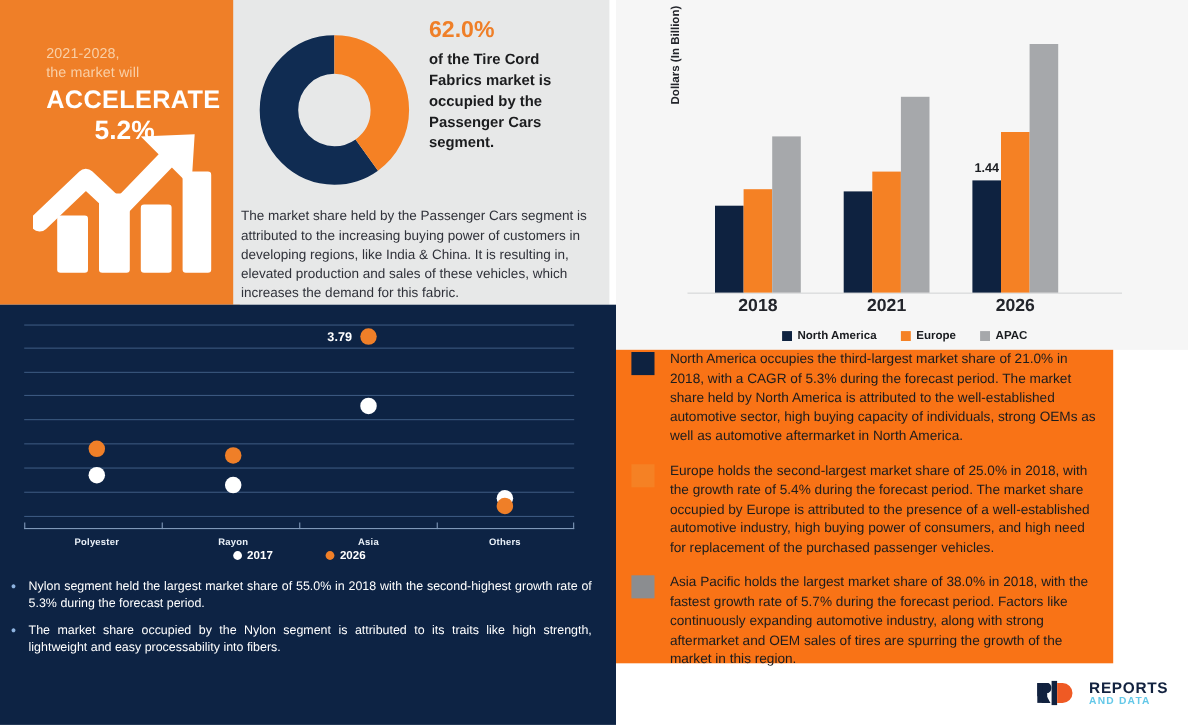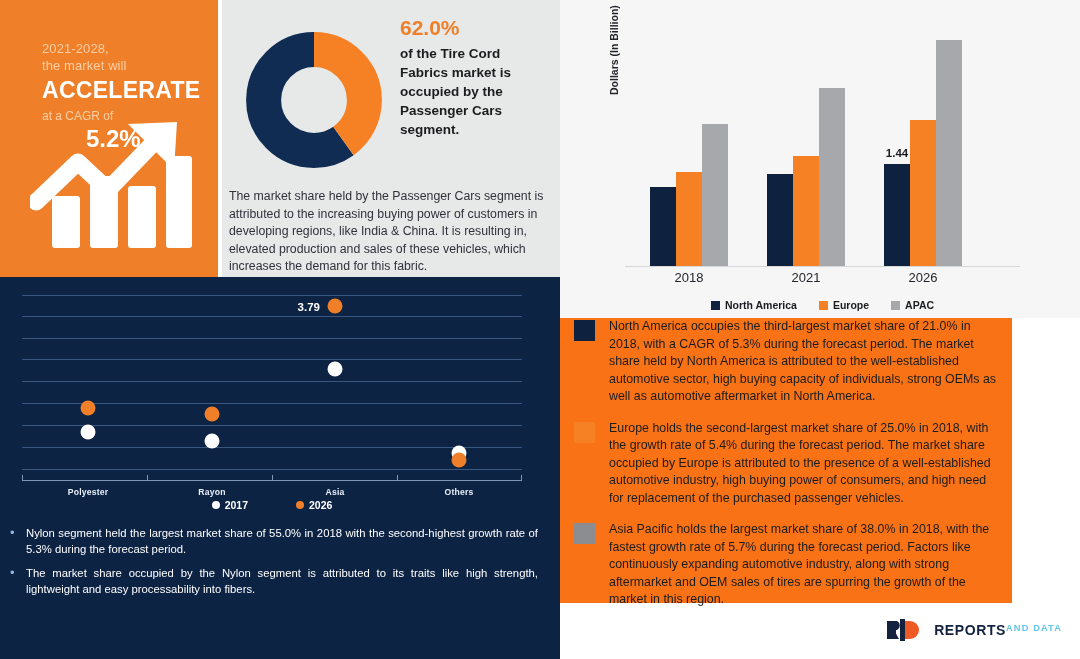--- a/index.html
+++ b/index.html
@@ -29,21 +29,21 @@
   .acc-big {
     color: #ffffff; font-size: 23px; font-weight: 700; letter-spacing: .3px;
     line-height: 30px; margin-top: 1px;
   }
   .acc-l3 { color: #f9cfa6; font-size: 12px; line-height: 18px; margin-top: 2px; }
   .acc-pct { color: #ffffff; font-size: 24px; font-weight: 700; line-height: 28px; margin-left: 44px; }
   .acc-icon { position: absolute; left: 30px; top: 118px; width: 170px; height: 135px; }
 
   
   .panel-donut {
-    position: absolute; left: 222px; top: 0; width: 342px; height: 277px;
+    position: absolute; left: 212px; top: 0; width: 342px; height: 277px;
     background: #e7e8e8;
   }
   .donut-wrap { position: absolute; left: 22px; top: 30px; width: 140px; height: 140px; }
   .donut-stat { position: absolute; left: 178px; top: 14px; width: 150px; }
   .donut-pct {
     color: #ef7f28; font-size: 21px; font-weight: 700; line-height: 28px;
   }
   .donut-desc {
     color: #1b1c1e; font-size: 13.5px; font-weight: 700; line-height: 19px;
     margin-top: 2px;
@@ -74,21 +74,21 @@
   .bar { width: 26px; position: relative; }
   .bar-na    { background: #0e2240; }
   .bar-eu    { background: #f58124; }
   .bar-apac  { background: #a6a8ab; }
   .bar-datalabel {
     position: absolute; left: 50%; transform: translateX(-50%);
     top: -17px; font-size: 11.5px; font-weight: 700; color: #1a1c20;
     white-space: nowrap;
   }
   .bar-xtick {
-    position: absolute; top: 270px; font-size: 13px; font-weight: 400;
+    position: absolute; top: 270px; font-size: 16px; font-weight: 700;
     color: #23252b; text-align: center; width: 90px;
   }
   .bar-legend {
     position: absolute; left: 625px; top: 299px; width: 395px;
     display: flex; justify-content: center; gap: 22px; align-items: center;
   }
   .bl-item { display: flex; align-items: center; gap: 5px; }
   .bl-sw { width: 9px; height: 9px; display: inline-block; }
   .bl-txt { font-size: 10.5px; font-weight: 700; color: #1a1c20; text-align: right; }
 
@@ -152,40 +152,39 @@
   .note-txt {
     color: #1b1c1e; font-size: 12.4px; line-height: 17.5px; flex: 1;
   }
 
   
   .logo {
     position: absolute; right: 18px; bottom: 16px;
     display: flex; align-items: center; gap: 6px;
   }
   .logo-mark { position: relative; width: 42px; height: 26px; }
-  .logo-words { display: flex; flex-direction: row; line-height: 1; }
+  .logo-words { display: flex; flex-direction: column; line-height: 1; }
   .logo-l1 {
     color: #12223f; font-size: 14px; font-weight: 700; letter-spacing: .6px;
   }
   .logo-l2 {
     color: #63c8e8; font-size: 9.3px; font-weight: 700; letter-spacing: 1.1px;
     margin-top: 1px;
   }
 </style>
 </head>
 <body>
 
 <div id="root">
 
   <div class="panel-accelerate">
     <div class="acc-txt">
       <div class="acc-l1">2021-2028,</div>
       <div class="acc-l2">the market will</div>
       <div class="acc-big">ACCELERATE</div>
-      <div class="acc-l3">at a CAGR of</div>
       <div class="acc-pct">5.2%</div>
     </div>
     <svg class="acc-icon" viewBox="0 0 170 135">
       <rect x="22" y="78" width="28" height="52" rx="3" fill="#ffffff"></rect>
       <rect x="60" y="58" width="28" height="72" rx="3" fill="#ffffff"></rect>
       <rect x="98" y="68" width="28" height="62" rx="3" fill="#ffffff"></rect>
       <rect x="136" y="38" width="26" height="92" rx="3" fill="#ffffff"></rect>
       <path d="M6 84 L48 44 L78 72 L132 16" stroke="#ffffff" stroke-width="17" fill="none" stroke-linecap="round" stroke-linejoin="round"></path>
       <path d="M98 6 L147 4 L144 52 Z" fill="#ffffff"></path>
     </svg>

